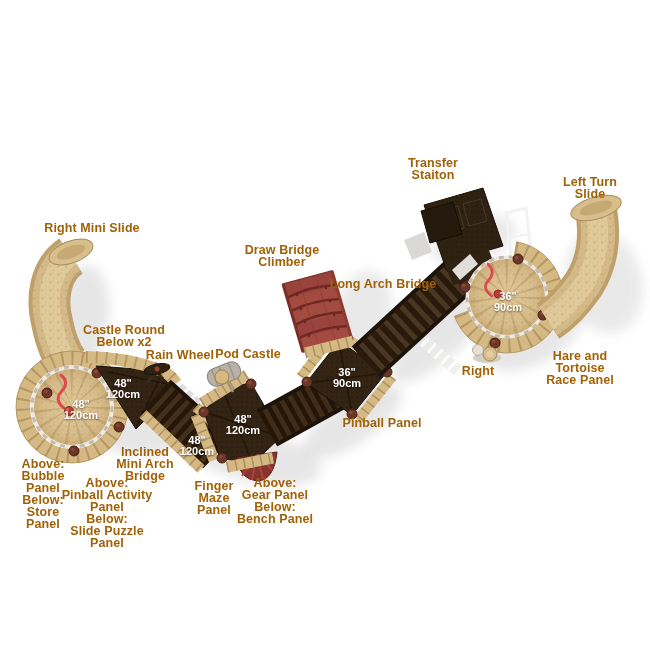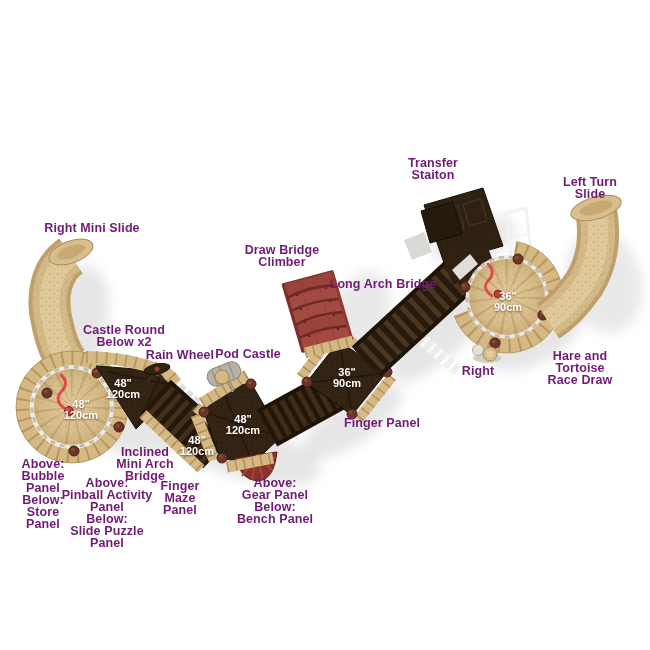--- a/index.html
+++ b/index.html
@@ -1,19 +1,19 @@
 <!DOCTYPE html>
 <html><head>
 <meta charset="utf-8">
 <style>
   html,body{margin:0;padding:0;background:#fff;}
   .stage{position:relative;width:650px;height:650px;background:#ffffff;overflow:hidden;
          font-family:"Liberation Sans",sans-serif;}
   .gfx{position:absolute;left:0;top:0;}
-  .lbl{position:absolute;transform:translateX(-50%);text-align:center;color:#701a75;
+  .lbl{position:absolute;transform:translateX(-50%);text-align:center;color:#a16207;
        font:bold 12.5px "Liberation Sans",sans-serif;line-height:12px;white-space:pre-line;
        letter-spacing:.1px;}
   .dim{position:absolute;transform:translate(-50%,-50%);text-align:center;color:#ffffff;
        font:bold 11px "Liberation Sans",sans-serif;line-height:11px;white-space:pre-line;
        text-shadow:0 1px 2px rgba(30,15,5,.6);}
 </style>
 </head>
 <body>
 
 <div class="stage">
@@ -250,27 +250,27 @@
   <div class="lbl" style="left:590px;top:176px">Left Turn Slide</div>
   <div class="lbl" style="left:92px;top:222px">Right Mini Slide</div>
   <div class="lbl" style="left:282px;top:244px">Draw Bridge
 Climber</div>
   <div class="lbl" style="left:383px;top:278px">Long Arch Bridge</div>
   <div class="lbl" style="left:124px;top:324px">Castle Round
 Below x2</div>
   <div class="lbl" style="left:180px;top:349px">Rain Wheel</div>
   <div class="lbl" style="left:248px;top:348px">Pod Castle</div>
   <div class="lbl" style="left:580px;top:350px">Hare and Tortoise
-Race Draw</div>
+Race Panel</div>
   <div class="lbl" style="left:478px;top:365px">Right</div>
-  <div class="lbl" style="left:382px;top:417px">Finger Panel</div>
+  <div class="lbl" style="left:382px;top:417px">Pinball Panel</div>
   <div class="lbl" style="left:145px;top:446px">Inclined
 Mini Arch
 Bridge</div>
-  <div class="lbl" style="left:180px;top:480px">Finger
+  <div class="lbl" style="left:214px;top:480px">Finger
 Maze
 Panel</div>
   <div class="lbl" style="left:275px;top:477px">Above:
 Gear Panel
 Below:
 Bench Panel</div>
   <div class="lbl" style="left:43px;top:458px">Above:
 Bubble
 Panel
 Below:

